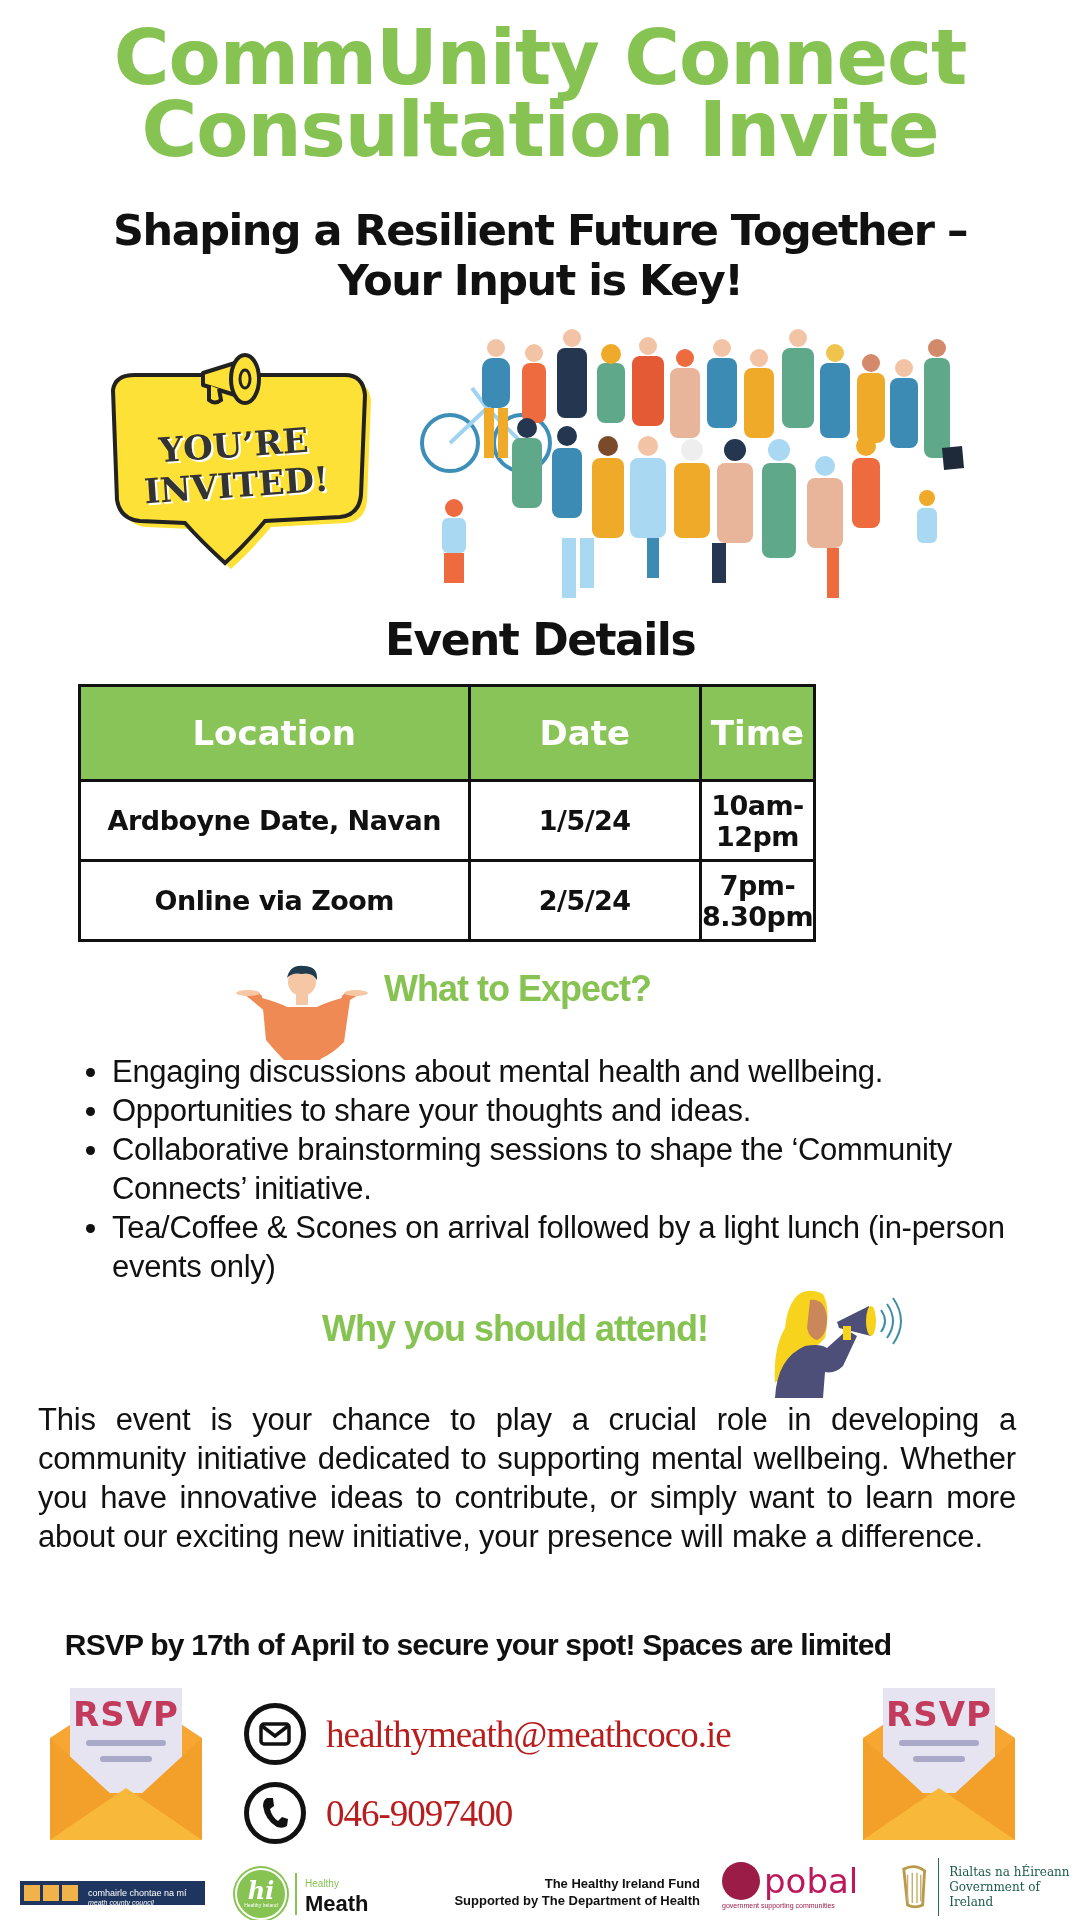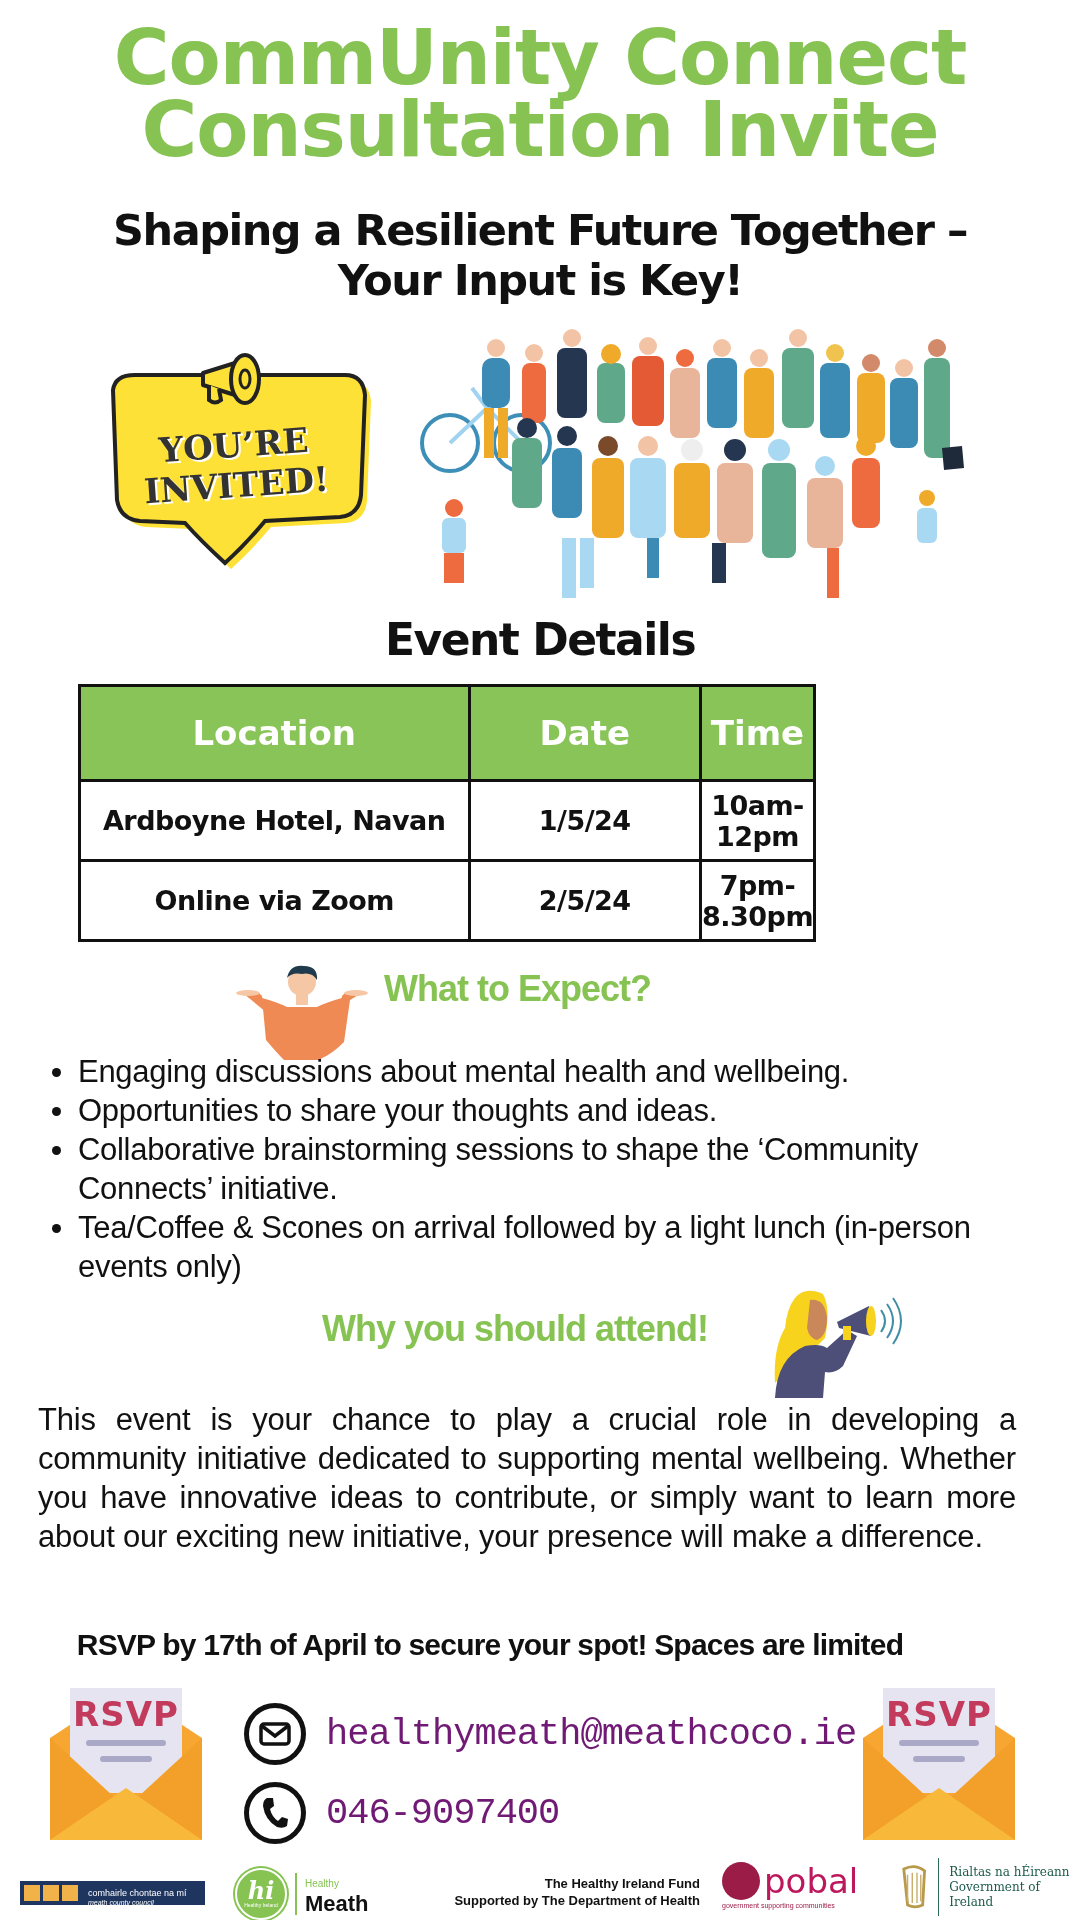--- a/index.html
+++ b/index.html
@@ -33,42 +33,42 @@
   }
   table.events td {
     height: 80px; font-family: "DejaVu Sans", sans-serif; font-weight: bold; font-size: 27px;
     letter-spacing: -0.5px;
   }
   .green-h {
     color: #86c352; font-family: "Liberation Sans", sans-serif; font-weight: bold;
     font-size: 36px; letter-spacing: -1px;
   }
   ul.expect {
-    left: 44px; width: 960px; list-style: none;
+    left: 78px; width: 960px; list-style: none;
     font-size: 31px; line-height: 39px; color: #111; letter-spacing: -0.3px;
   }
   ul.expect li { position: relative; padding-left: 34px; }
   ul.expect li::before {
     content: ""; position: absolute; left: 8px; top: 16px; width: 9px; height: 9px;
     border-radius: 50%; background: #111;
   }
   .para {
     left: 38px; width: 978px; font-size: 31px; line-height: 39px; text-align: justify;
     color: #111; letter-spacing: -0.2px;
   }
   .rsvp-line {
-    left: 16px; width: 948px; text-align: center; font-weight: bold; font-size: 30px;
+    left: 4px; width: 948px; text-align: center; font-weight: bold; font-size: 30px;
     letter-spacing: -0.8px; color: #111;
   }
   .contact { display: flex; align-items: center; }
   .contact .ic {
     width: 62px; height: 62px; border: 5px solid #111; border-radius: 50%;
     display: flex; align-items: center; justify-content: center; margin-right: 20px;
   }
-  .contact .txt { font-family: Liberation Mono, monospace; font-size: 37px; color: #701a75; letter-spacing: -1px; }
+  .contact .txt { font-family: Liberation Serif, serif; font-size: 37px; color: #b91c1c; letter-spacing: -1px; }
   .footer-logo { display: flex; align-items: center; }
 </style>
 </head>
 <body>
 
 <div class="abs title" style="top:22px;">
   <div>CommUnity Connect</div>
   <div>Consultation Invite</div>
 </div>
 
@@ -168,21 +168,21 @@
 <table class="events">
   <thead>
     <tr>
       <th style="width:397px;">Location</th>
       <th style="width:236px;">Date</th>
       <th>Time</th>
     </tr>
   </thead>
   <tbody>
     <tr>
-      <td>Ardboyne Hotel, Navan</td>
+      <td>Ardboyne Date, Navan</td>
       <td>1/5/24</td>
       <td>10am-12pm</td>
     </tr>
     <tr>
       <td>Online via Zoom</td>
       <td>2/5/24</td>
       <td>7pm-8.30pm</td>
     </tr>
   </tbody>
 </table>

